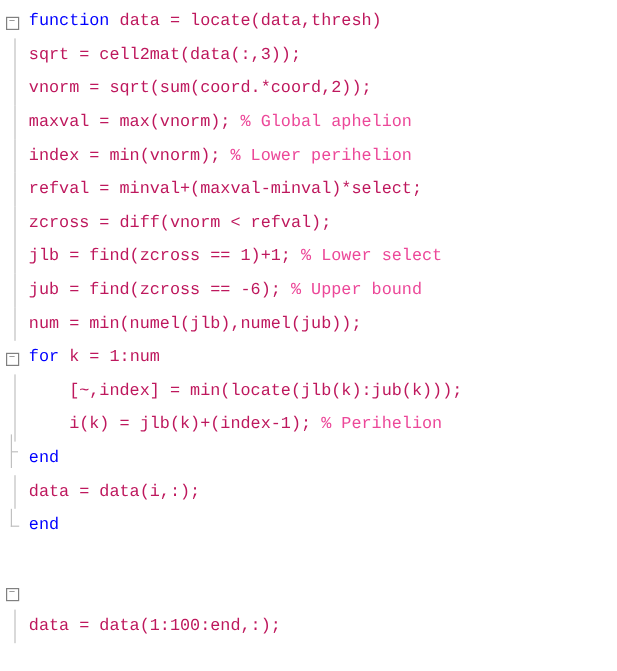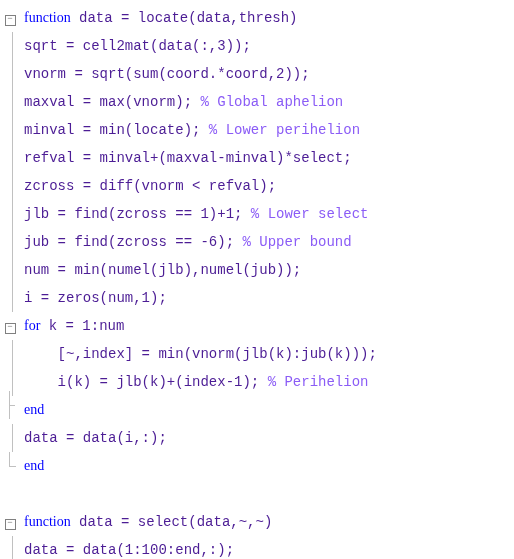--- a/index.html
+++ b/index.html
@@ -74,41 +74,40 @@
   .rule-mid::after{
     content:"";
     position:absolute;
     left:0;top:14px;
     width:5px;height:1px;
     background:#c0c0c0;
   }
   .code{
     padding-left:4px;
   }
-  .kw{color:#0000ff;font-family:Liberation Serif, serif;}
-  .com{color:#8b5cf6;}
-  .plain{color:#4c1d95;}
+  .kw{color:#0000ff;}
+  .com{color:#ec4899;}
+  .plain{color:#be185d;}
 </style>
 </head>
 <body>
 
 <div class="editor" id="editor">
     <div class="line"><span class="gutter"><span class="fold">−</span></span><span class="code"><span class="kw">function</span><span class="plain"> data = locate(data,thresh)</span></span></div>
     <div class="line"><span class="gutter"><span class="rule"></span></span><span class="code"><span class="plain">sqrt = cell2mat(data(:,3));</span></span></div>
     <div class="line"><span class="gutter"><span class="rule"></span></span><span class="code"><span class="plain">vnorm = sqrt(sum(coord.*coord,2));</span></span></div>
     <div class="line"><span class="gutter"><span class="rule"></span></span><span class="code"><span class="plain">maxval = max(vnorm); </span><span class="com">% Global aphelion</span></span></div>
-    <div class="line"><span class="gutter"><span class="rule"></span></span><span class="code"><span class="plain">minval = min(locate); </span><span class="com">% Lower perihelion</span></span></div>
+    <div class="line"><span class="gutter"><span class="rule"></span></span><span class="code"><span class="plain">index = min(vnorm); </span><span class="com">% Lower perihelion</span></span></div>
     <div class="line"><span class="gutter"><span class="rule"></span></span><span class="code"><span class="plain">refval = minval+(maxval-minval)*select;</span></span></div>
     <div class="line"><span class="gutter"><span class="rule"></span></span><span class="code"><span class="plain">zcross = diff(vnorm &lt; refval);</span></span></div>
     <div class="line"><span class="gutter"><span class="rule"></span></span><span class="code"><span class="plain">jlb = find(zcross == 1)+1; </span><span class="com">% Lower select</span></span></div>
     <div class="line"><span class="gutter"><span class="rule"></span></span><span class="code"><span class="plain">jub = find(zcross == -6); </span><span class="com">% Upper bound</span></span></div>
     <div class="line"><span class="gutter"><span class="rule"></span></span><span class="code"><span class="plain">num = min(numel(jlb),numel(jub));</span></span></div>
-    <div class="line"><span class="gutter"><span class="rule"></span></span><span class="code"><span class="plain">i = zeros(num,1);</span></span></div>
     <div class="line"><span class="gutter"><span class="fold">−</span></span><span class="code"><span class="kw">for</span><span class="plain"> k = 1:num</span></span></div>
-    <div class="line"><span class="gutter"><span class="rule"></span></span><span class="code"><span class="plain">    [~,index] = min(vnorm(jlb(k):jub(k)));</span></span></div>
+    <div class="line"><span class="gutter"><span class="rule"></span></span><span class="code"><span class="plain">    [~,index] = min(locate(jlb(k):jub(k)));</span></span></div>
     <div class="line"><span class="gutter"><span class="rule"></span></span><span class="code"><span class="plain">    i(k) = jlb(k)+(index-1); </span><span class="com">% Perihelion</span></span></div>
     <div class="line"><span class="gutter"><span class="rule-mid"></span></span><span class="code"><span class="kw">end</span></span></div>
     <div class="line"><span class="gutter"><span class="rule"></span></span><span class="code"><span class="plain">data = data(i,:);</span></span></div>
     <div class="line"><span class="gutter"><span class="rule-end"></span></span><span class="code"><span class="kw">end</span></span></div>
     <div class="line"><span class="gutter"></span><span class="code"><span class="plain"></span></span></div>
-    <div class="line"><span class="gutter"><span class="fold">−</span></span><span class="code"><span class="kw">function</span><span class="plain"> data = select(data,~,~)</span></span></div>
+    <div class="line"><span class="gutter"><span class="fold">−</span></span></div>
     <div class="line"><span class="gutter"><span class="rule"></span></span><span class="code"><span class="plain">data = data(1:100:end,:);</span></span></div>
   </div>
 
 </body></html>

